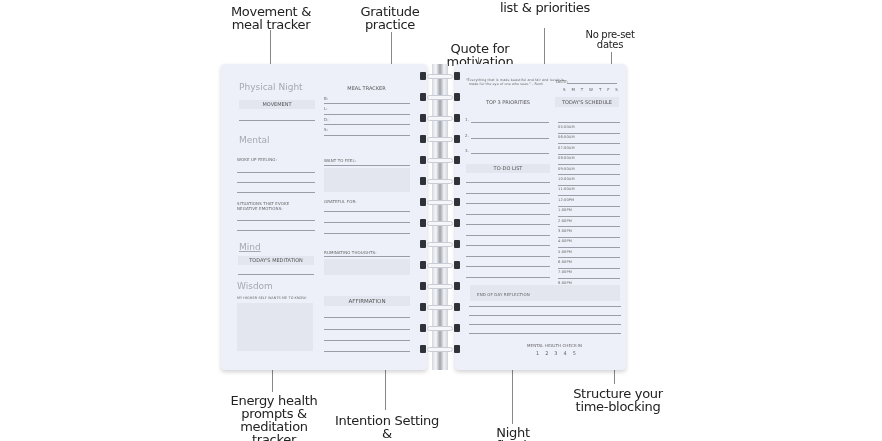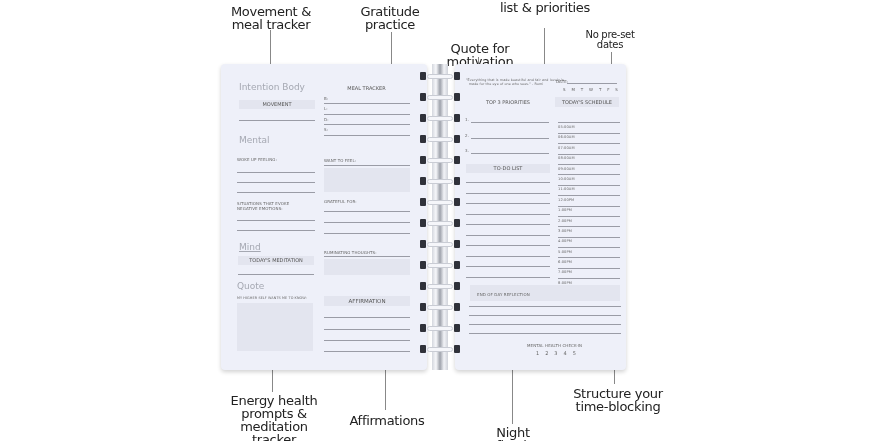--- a/index.html
+++ b/index.html
@@ -47,56 +47,57 @@
 <div class="leader" style="left:611px;top:52px;height:26px;"></div>
 
 <div class="callout" style="left:222px;top:394px;width:104px;">
   <div>Energy health</div>
   <div>prompts &amp;</div>
   <div>meditation tracker</div>
 </div>
 <div class="leader" style="left:272px;top:282px;height:110px;"></div>
 
 <div class="callout" style="left:334px;top:414px;width:106px;">
+  <div>Intention Setting &amp;</div>
   <div>Affirmations</div>
 </div>
 <div class="leader" style="left:385px;top:362px;height:48px;"></div>
 
 <div class="callout" style="left:468px;top:426px;width:90px;">Night reflection</div>
 <div class="leader" style="left:512px;top:354px;height:70px;"></div>
 
 <div class="callout" style="left:572px;top:387px;width:92px;">
   <div>Structure your</div>
   <div>time-blocking</div>
 </div>
 <div class="leader" style="left:614px;top:284px;height:100px;"></div>
 
 <div class="page" style="left:221px;top:64px;width:206px;height:306px;"></div>
 
-<div class="section-title" style="left:239px;top:82px;">Intention Body</div>
+<div class="section-title" style="left:239px;top:82px;">Physical Night</div>
 <div class="banner" style="left:239px;top:100px;width:76px;height:9px;line-height:9px;">MOVEMENT</div>
 <div class="line" style="left:239px;top:120px;width:76px;"></div>
 
 <div class="section-title" style="left:239px;top:135px;">Mental</div>
 <div class="ptext" style="left:237px;top:157px;">WOKE UP FEELING:</div>
 <div class="line" style="left:237px;top:172px;width:78px;"></div>
 <div class="line" style="left:237px;top:182px;width:78px;"></div>
 <div class="line" style="left:237px;top:192px;width:78px;"></div>
 <div class="ptext" style="left:237px;top:201px;line-height:5px;">
   <div>SITUATIONS THAT EVOKE</div>
   <div>NEGATIVE EMOTIONS:</div>
 </div>
 <div class="line" style="left:237px;top:220px;width:78px;"></div>
 <div class="line" style="left:237px;top:230px;width:78px;"></div>
 
 <div class="section-title" style="left:239px;top:242px;text-decoration:underline;">Mind</div>
 <div class="banner" style="left:238px;top:256px;width:76px;height:9px;line-height:9px;">TODAY'S MEDITATION</div>
 <div class="line" style="left:238px;top:274px;width:76px;"></div>
 
-<div class="section-title" style="left:237px;top:281px;">Quote</div>
+<div class="section-title" style="left:237px;top:281px;">Wisdom</div>
 <div class="ptext" style="left:237px;top:296px;font-size:3.4px;">MY HIGHER SELF WANTS ME TO KNOW:</div>
 <div class="box" style="left:237px;top:303px;width:76px;height:48px;"></div>
 
 <div class="banner" style="left:324px;top:84px;width:85px;height:8px;line-height:8px;background:transparent;">MEAL TRACKER</div>
 <div class="ptext" style="left:324px;top:96px;">B:</div>
 <div class="line" style="left:324px;top:103px;width:86px;"></div>
 <div class="ptext" style="left:324px;top:106px;">L:</div>
 <div class="line" style="left:324px;top:114px;width:86px;"></div>
 <div class="ptext" style="left:324px;top:117px;">D:</div>
 <div class="line" style="left:324px;top:124px;width:86px;"></div>

